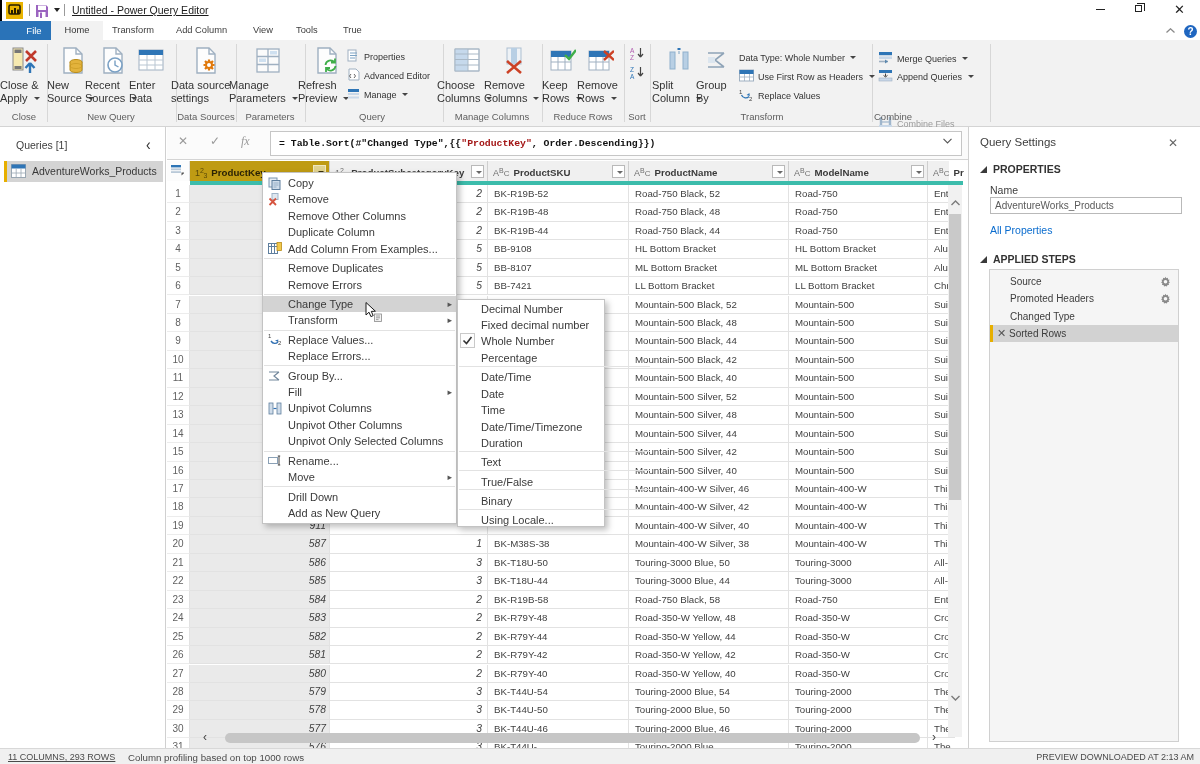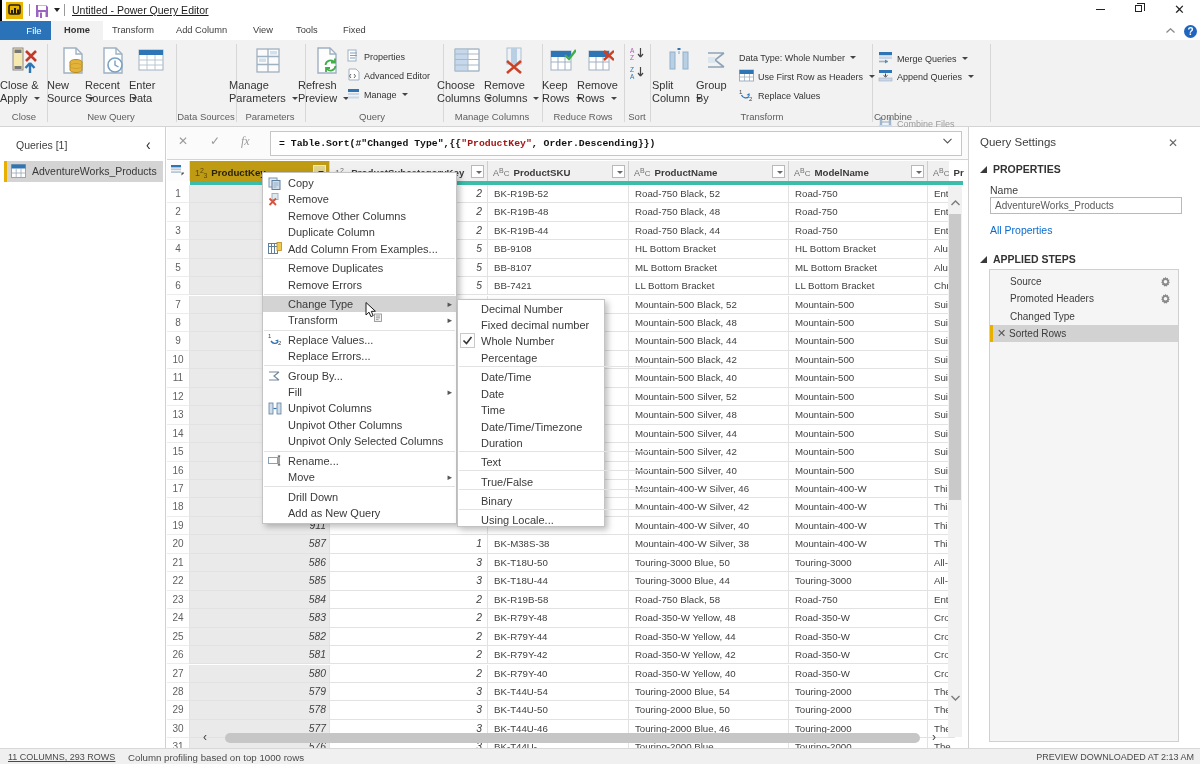--- a/index.html
+++ b/index.html
@@ -13,21 +13,21 @@
 #wintitle{position:absolute;left:70px;top:4px;font-size:10.5px;color:#1c1c1c;text-decoration:underline;}
 #winmin{position:absolute;left:1094px;top:9px;width:9px;height:1px;background:#222;}
 #winrest{position:absolute;left:1133px;top:5px;width:7px;height:7px;border:1px solid #222;}
 #winrest:before{content:"";position:absolute;left:1px;top:-3px;width:7px;height:7px;border:1px solid #222;border-left:none;border-bottom:none;background:transparent;}
 #winrest i{position:absolute;left:-1px;top:-1px;width:7px;height:7px;background:#fff;border:1px solid #222;}
 #winclose{position:absolute;left:1172px;top:4px;font-size:13px;color:#222;line-height:11px;}
 
 #tabrow{position:absolute;left:0;top:21px;width:1200px;height:19px;background:#fff;}
 #filetab{position:absolute;left:0;top:0;width:68px;height:19px;background:#2a73b8;color:#fff;font-size:9.5px;text-align:center;line-height:19px;}
 .tab{position:absolute;top:0;height:19px;font-size:9.3px;color:#3d3d3d;line-height:19px;}
-#hometab{position:absolute;left:51px;top:0;width:52px;height:19px;background:#f2f2f2;color:#333;font-size:9.3px;text-align:center;line-height:19px;font-weight:bold;}
+#hometab{position:absolute;left:51px;top:0;width:52px;height:19px;background:#f2f2f2;color:#333;font-size:9.3px;text-align:center;line-height:19px;}
 #ribchev{position:absolute;left:1166px;top:7px;width:9px;height:5px;}
 #helpq{position:absolute;left:1184px;top:4px;width:13px;height:13px;border-radius:50%;background:#1f66c0;color:#fff;font-size:10px;text-align:center;line-height:13px;font-weight:700;}
 
 #ribbon{position:absolute;left:0;top:40px;width:1200px;height:87px;background:#f2f2f2;border-bottom:1px solid #d4d4d4;}
 .rsep{position:absolute;top:4px;width:1px;height:78px;background:#d7d7d7;}
 .bb{position:absolute;top:7px;font-size:11px;color:#333;line-height:12.8px;}
 .bb .bico{display:block;margin:0 auto 5px auto;width:26px;height:27px;}
 .glab{position:absolute;top:71px;font-size:9.5px;color:#5e5e5e;text-align:center;}
 .srow{position:absolute;font-size:9px;color:#333;height:14px;line-height:14px;}
 .srow svg{vertical-align:-2px;margin-right:4px;}
@@ -148,21 +148,21 @@
     </div>
   <div id="winclose">✕</div>
 </div>
 <div id="tabrow">
   <div id="filetab">File</div>
   <div id="hometab">Home</div>
   <div class="tab" style="left:112px">Transform</div>
   <div class="tab" style="left:176px">Add Column</div>
   <div class="tab" style="left:253px">View</div>
   <div class="tab" style="left:296px">Tools</div>
-  <div class="tab" style="left:343px">Fixed</div>
+  <div class="tab" style="left:343px">True</div>
   <div id="ribchev">
       <svg width="9" height="5" viewBox="0 0 9 5">
         <path d="M0.5 4.5 L4.5 0.8 L8.5 4.5" stroke="#8a8a8a" stroke-width="1.3" fill="none"></path>
       </svg>
     </div>
   <div id="helpq">?</div>
 </div>
 <div id="ribbon">
 <div class="rsep" style="left:47px"></div>
 <div class="rsep" style="left:176px"></div>
@@ -192,20 +192,28 @@
           <path d="M4 1 h12 l6 6 v19 h-18 z" fill="#fdfdfd" stroke="#9fb0c1" stroke-width="1.4"></path>
           <path d="M16 1 l0 6 6 0" fill="none" stroke="#9fb0c1" stroke-width="1.4"></path>
           <circle cx="15" cy="18" r="7" fill="#fff" stroke="#7aa0c4" stroke-width="1.6"></circle>
           <path d="M15 13.5 V18 l3.5 2" stroke="#7aa0c4" stroke-width="1.4" fill="none"></path>
         </svg></span>Recent<br>Sources <span class="dd"></span></div>
 <div class="bb" style="left:129px;width:44px"><span class="bico"><svg width="26" height="27" viewBox="0 0 26 27">
           <rect x="1" y="3" width="24" height="20" fill="#fff" stroke="#9fb0c1"></rect>
           <rect x="1" y="3" width="24" height="5" fill="#2e75b6"></rect>
           <path d="M1 13h24M1 18h24M9 8v15M17 8v15" stroke="#b9c6d2" stroke-width="1"></path>
         </svg></span>Enter<br>Data</div>
+<div class="bb" style="left:171px;width:70px"><span class="bico"><svg width="26" height="27" viewBox="0 0 26 27">
+          <path d="M4 1 h12 l6 6 v19 h-18 z" fill="#fdfdfd" stroke="#9fb0c1" stroke-width="1.4"></path>
+          <path d="M16 1 l0 6 6 0" fill="none" stroke="#9fb0c1" stroke-width="1.4"></path>
+          <circle cx="16" cy="18" r="3" fill="#fff" stroke="#e0780a" stroke-width="2"></circle>
+          <g stroke="#e0780a" stroke-width="2.2">
+            <path d="M16 12.5v2M16 21.5v2M10.5 18h2M19.5 18h2M12 14l1.4 1.4M18.6 20.6l1.4 1.4M20 14l-1.4 1.4M13.4 20.6L12 22"></path>
+          </g>
+        </svg></span>Data source<br>settings</div>
 <div class="bb" style="left:229px;width:78px"><span class="bico"><svg width="26" height="27" viewBox="0 0 26 27">
           <rect x="2" y="2" width="22" height="23" fill="#fbfbfb" stroke="#9fb0c1" stroke-width="1.3"></rect>
           <path d="M13 2v23M2 9.5h22M2 17.5h22" stroke="#9fb0c1" stroke-width="1.3"></path>
           <rect x="15" y="4" width="7" height="3.5" fill="#cfe0f0"></rect>
           <rect x="4" y="11.5" width="7" height="3.5" fill="#cfe0f0"></rect>
         </svg></span>Manage<br>Parameters <span class="dd"></span></div>
 <div class="bb" style="left:298px;width:58px"><span class="bico"><svg width="26" height="27" viewBox="0 0 26 27">
           <path d="M4 1 h12 l6 6 v19 h-18 z" fill="#fdfdfd" stroke="#9fb0c1" stroke-width="1.4"></path>
           <path d="M16 1 l0 6 6 0" fill="none" stroke="#9fb0c1" stroke-width="1.4"></path>
           <path d="M11.5 18 a5 5 0 0 1 9 -2.5 M21 11.5 v4 h-4" fill="none" stroke="#3fae49" stroke-width="1.8"></path>

